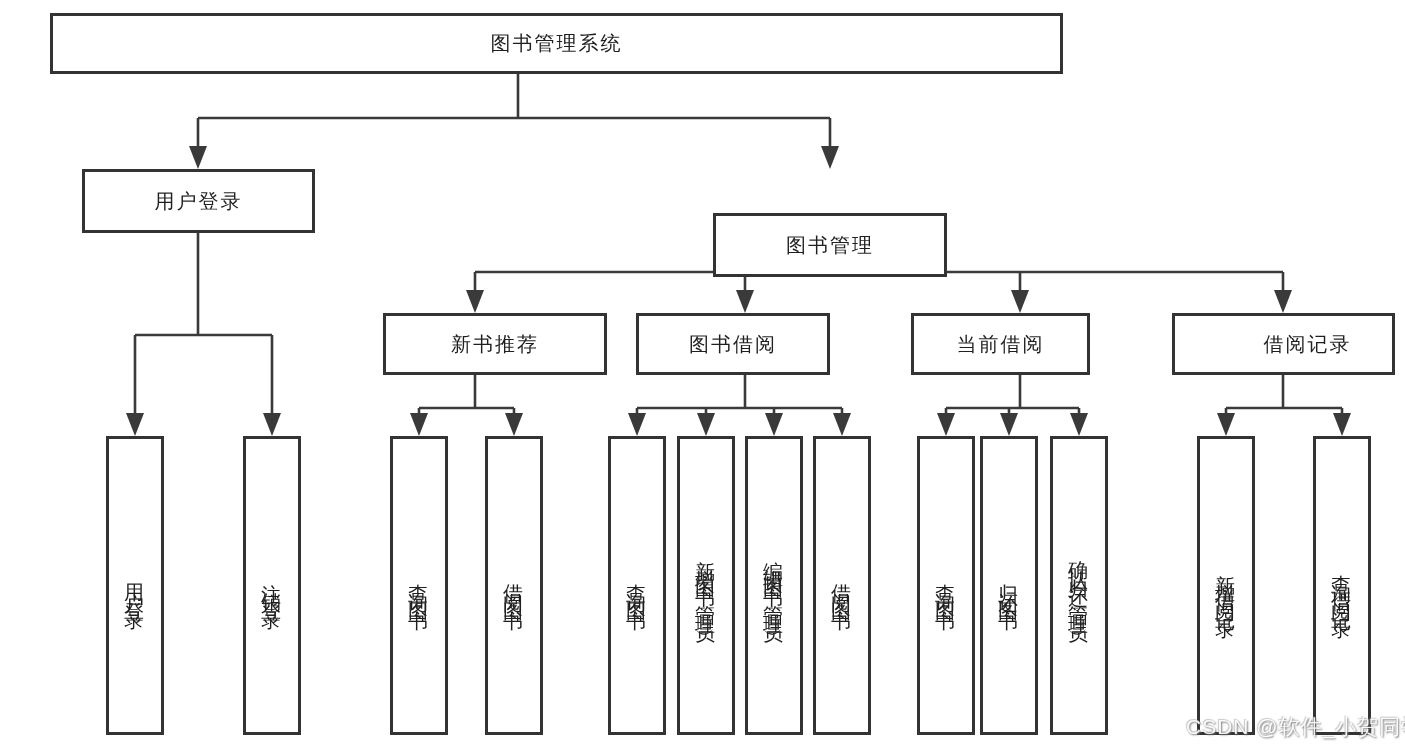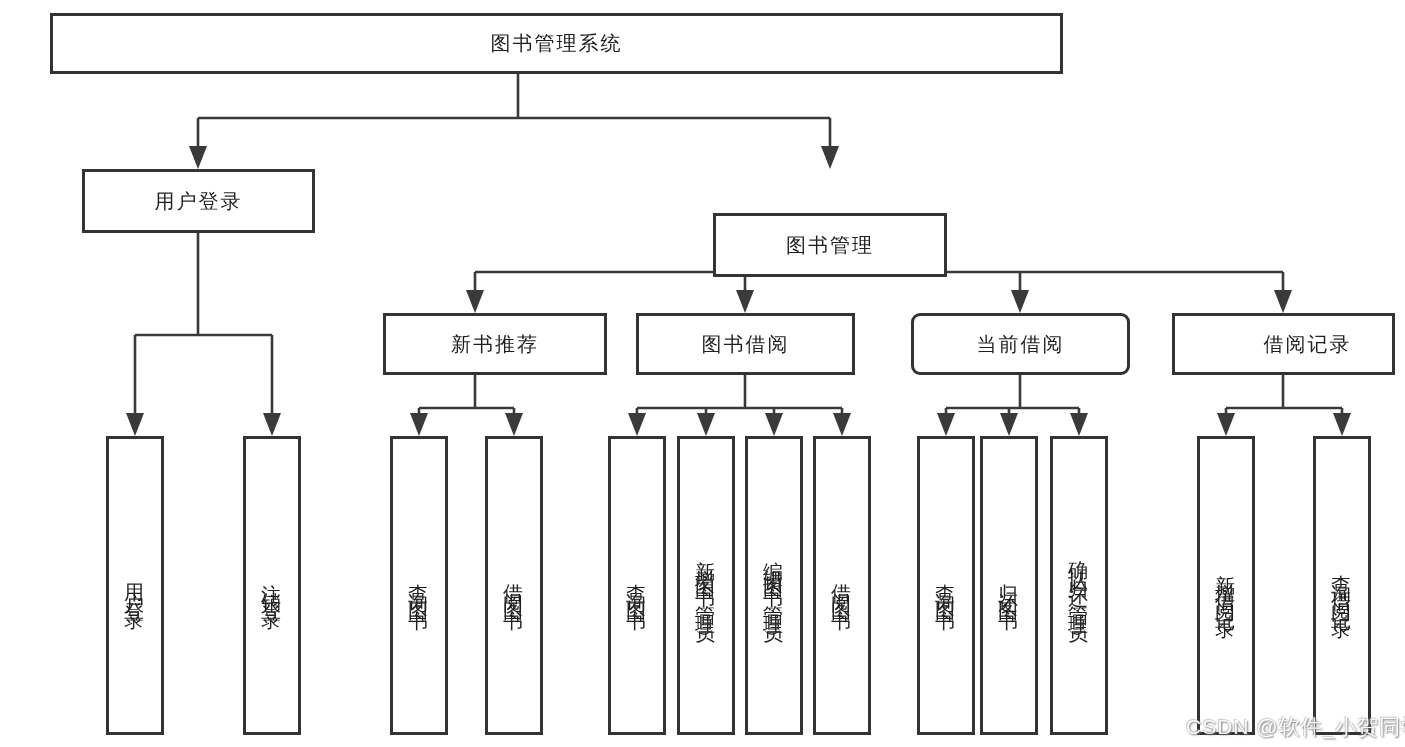--- a/index.html
+++ b/index.html
@@ -18,22 +18,22 @@
     writing-mode:vertical-rl;text-orientation:mixed;white-space:nowrap;
     font-size:20px;letter-spacing:9px;color:#1f1f1f;
   }
   
   .n-root{left:12px;top:13px;width:1013px;height:61px;margin-left:38px;}
   
   .n-l2a{left:82px;top:169px;width:233px;height:64px;}
   .n-l2b{left:713px;top:169px;width:234px;height:64px;margin-top:44px;}
   
   .n-l3a{left:383px;top:313px;width:224px;height:62px;}
-  .n-l3b{left:636px;top:313px;width:219px;height:62px;}
-  .n-l3c{left:911px;top:313px;width:219px;height:62px;border-radius:9px;}
+  .n-l3b{left:636px;top:313px;width:194px;height:62px;}
+  .n-l3c{left:911px;top:313px;width:179px;height:62px;}
   .n-l3d{left:1172px;top:313px;width:223px;height:62px;padding-left:48px;}
   
   .vnode{width:58px;height:299px;top:436px;}
   .n-a1{left:106px;} .n-a2{left:243px;}
   .n-b1{left:390px;} .n-b2{left:485px;}
   .n-c1{left:608px;} .n-c2{left:677px;} .n-c3{left:745px;} .n-c4{left:813px;}
   .n-d1{left:917px;} .n-d2{left:980px;} .n-d3{left:1050px;}
   .n-e1{left:1197px;} .n-e2{left:1313px;}
   .watermark{
     position:absolute;left:1186px;top:713px;font-size:21px;letter-spacing:1px;

